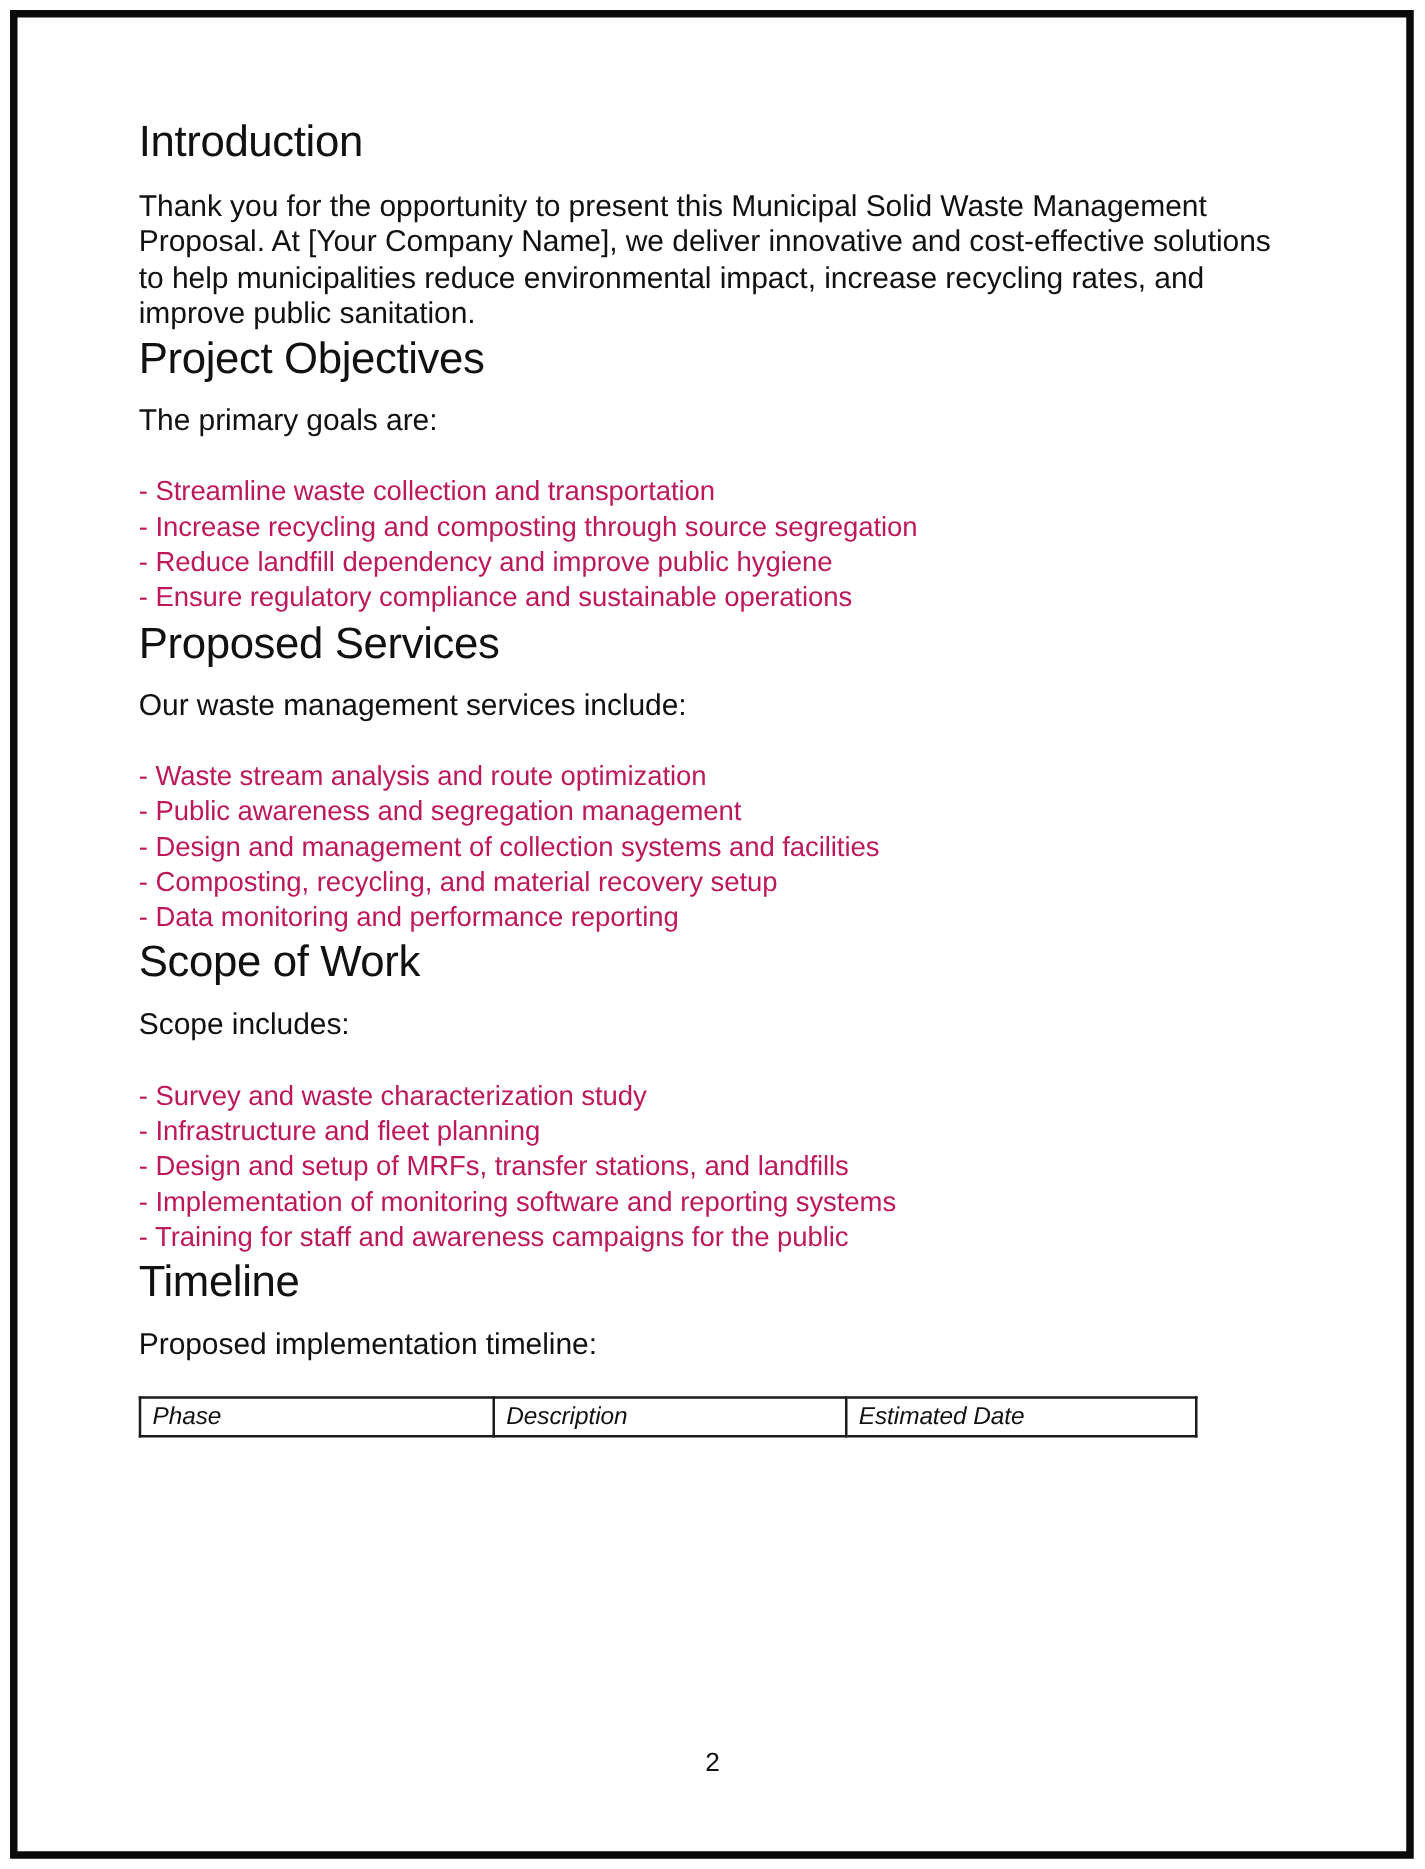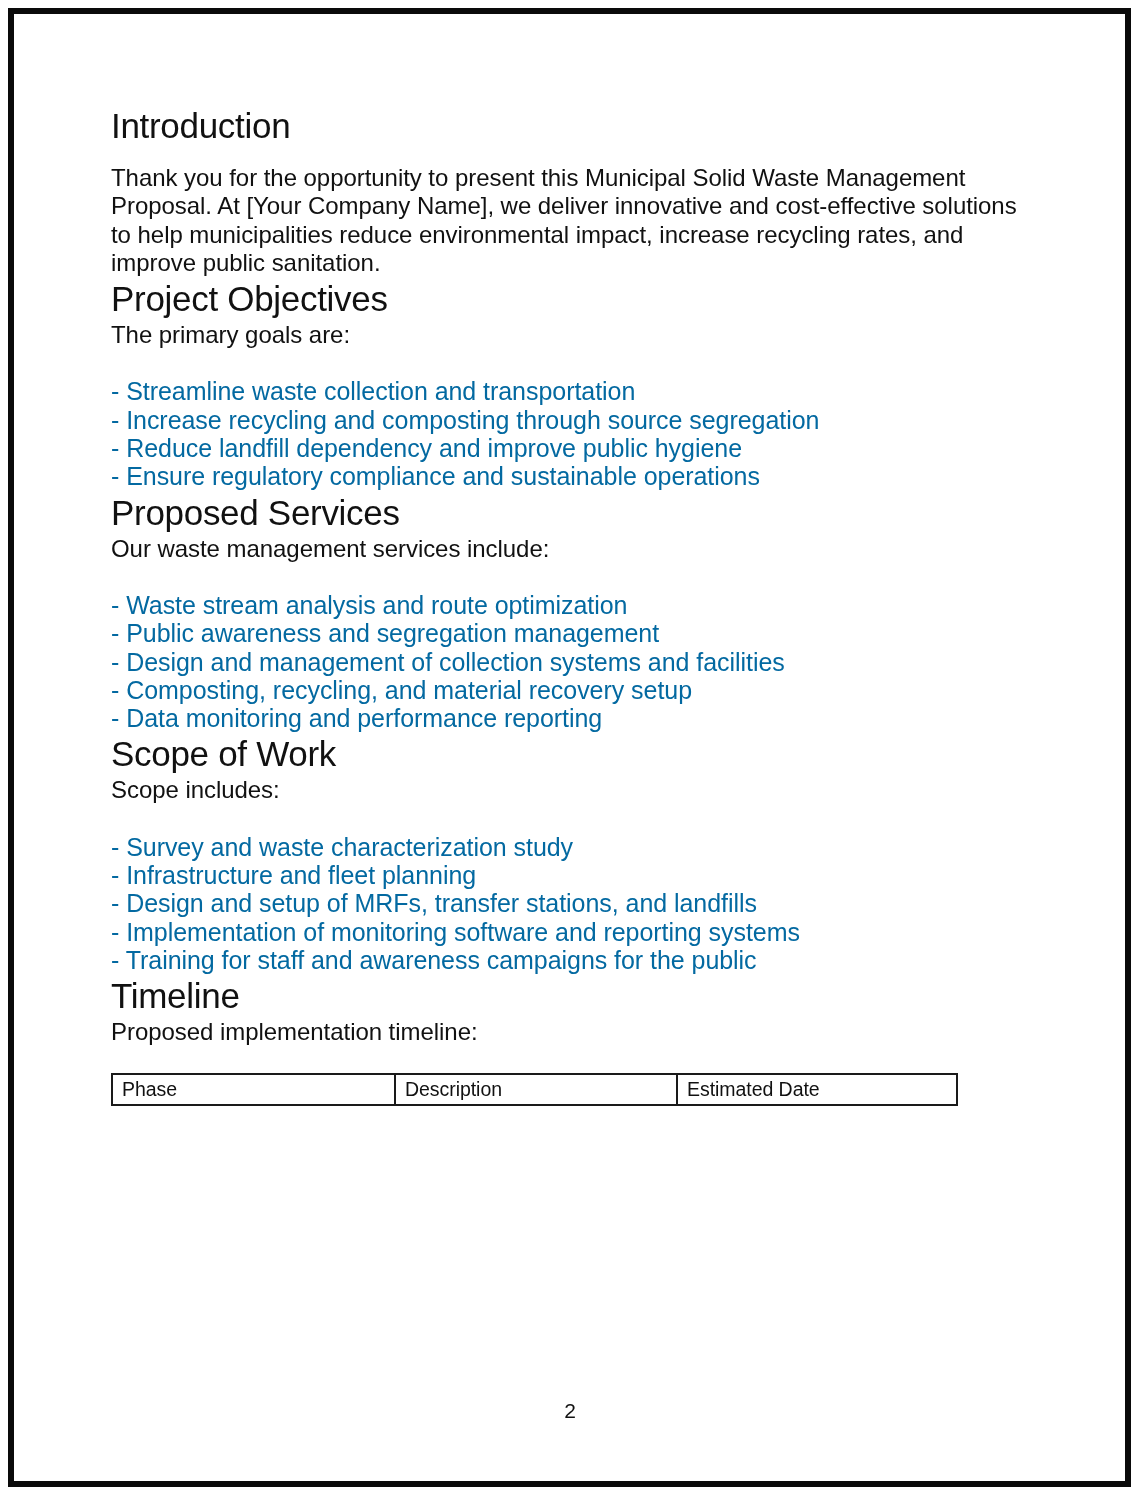--- a/index.html
+++ b/index.html
@@ -28,21 +28,21 @@
     right: 9px;
     bottom: 8px;
     border: 6px solid #0a0a0a;
     box-sizing: border-box;
     pointer-events: none;
   }
 
   .content {
     position: absolute;
     left: 111px;
-    top: 104px;
+    top: 92px;
     width: 910px;
   }
 
   h1.section-heading {
     font-family: "Liberation Sans", sans-serif;
     font-size: 35px;
     font-weight: 400;
     line-height: 44px;
     letter-spacing: -0.3px;
     margin: 0;
@@ -72,54 +72,55 @@
   }
 
   .bullet-list {
     list-style: none;
     margin: 0;
     padding: 0;
     margin-top: 28px;
   }
 
   .bullet-list li {
-    font-size: 25px;
+    font-size: 22px;
     line-height: 28.3px;
-    color: #0369a1;
+    color: #be185d;
     letter-spacing: -0.05px;
     white-space: pre;
   }
 
   
   .sec-intro { margin-top: 0; }
   .sec-objectives { margin-top: 38px; }
   .sec-services  { margin-top: 40px; }
   .sec-scope     { margin-top: 40px; }
   .sec-timeline  { margin-top: 42px; }
 
-  .heading-body-gap { }
+  .heading-body-gap { margin-top: 14px; }
 
   table.timeline-table {
     border-collapse: collapse;
     width: 845px;
     margin-top: 26px;
     table-layout: fixed;
   }
 
   table.timeline-table th {
     border: 2px solid #1a1a1a;
     font-size: 19.5px;
     font-weight: 400;
     line-height: 24px;
     text-align: left;
     padding: 2px 0 3px 9px;
     color: #111111;
     letter-spacing: -0.05px;
     height: 24px;
     vertical-align: middle;
+    font-style: italic;
   }
 
   table.timeline-table col.c-phase { width: 283px; }
   table.timeline-table col.c-desc  { width: 282px; }
   table.timeline-table col.c-date  { width: 280px; }
 
   .page-number {
     position: absolute;
     left: 0;
     right: 0;

